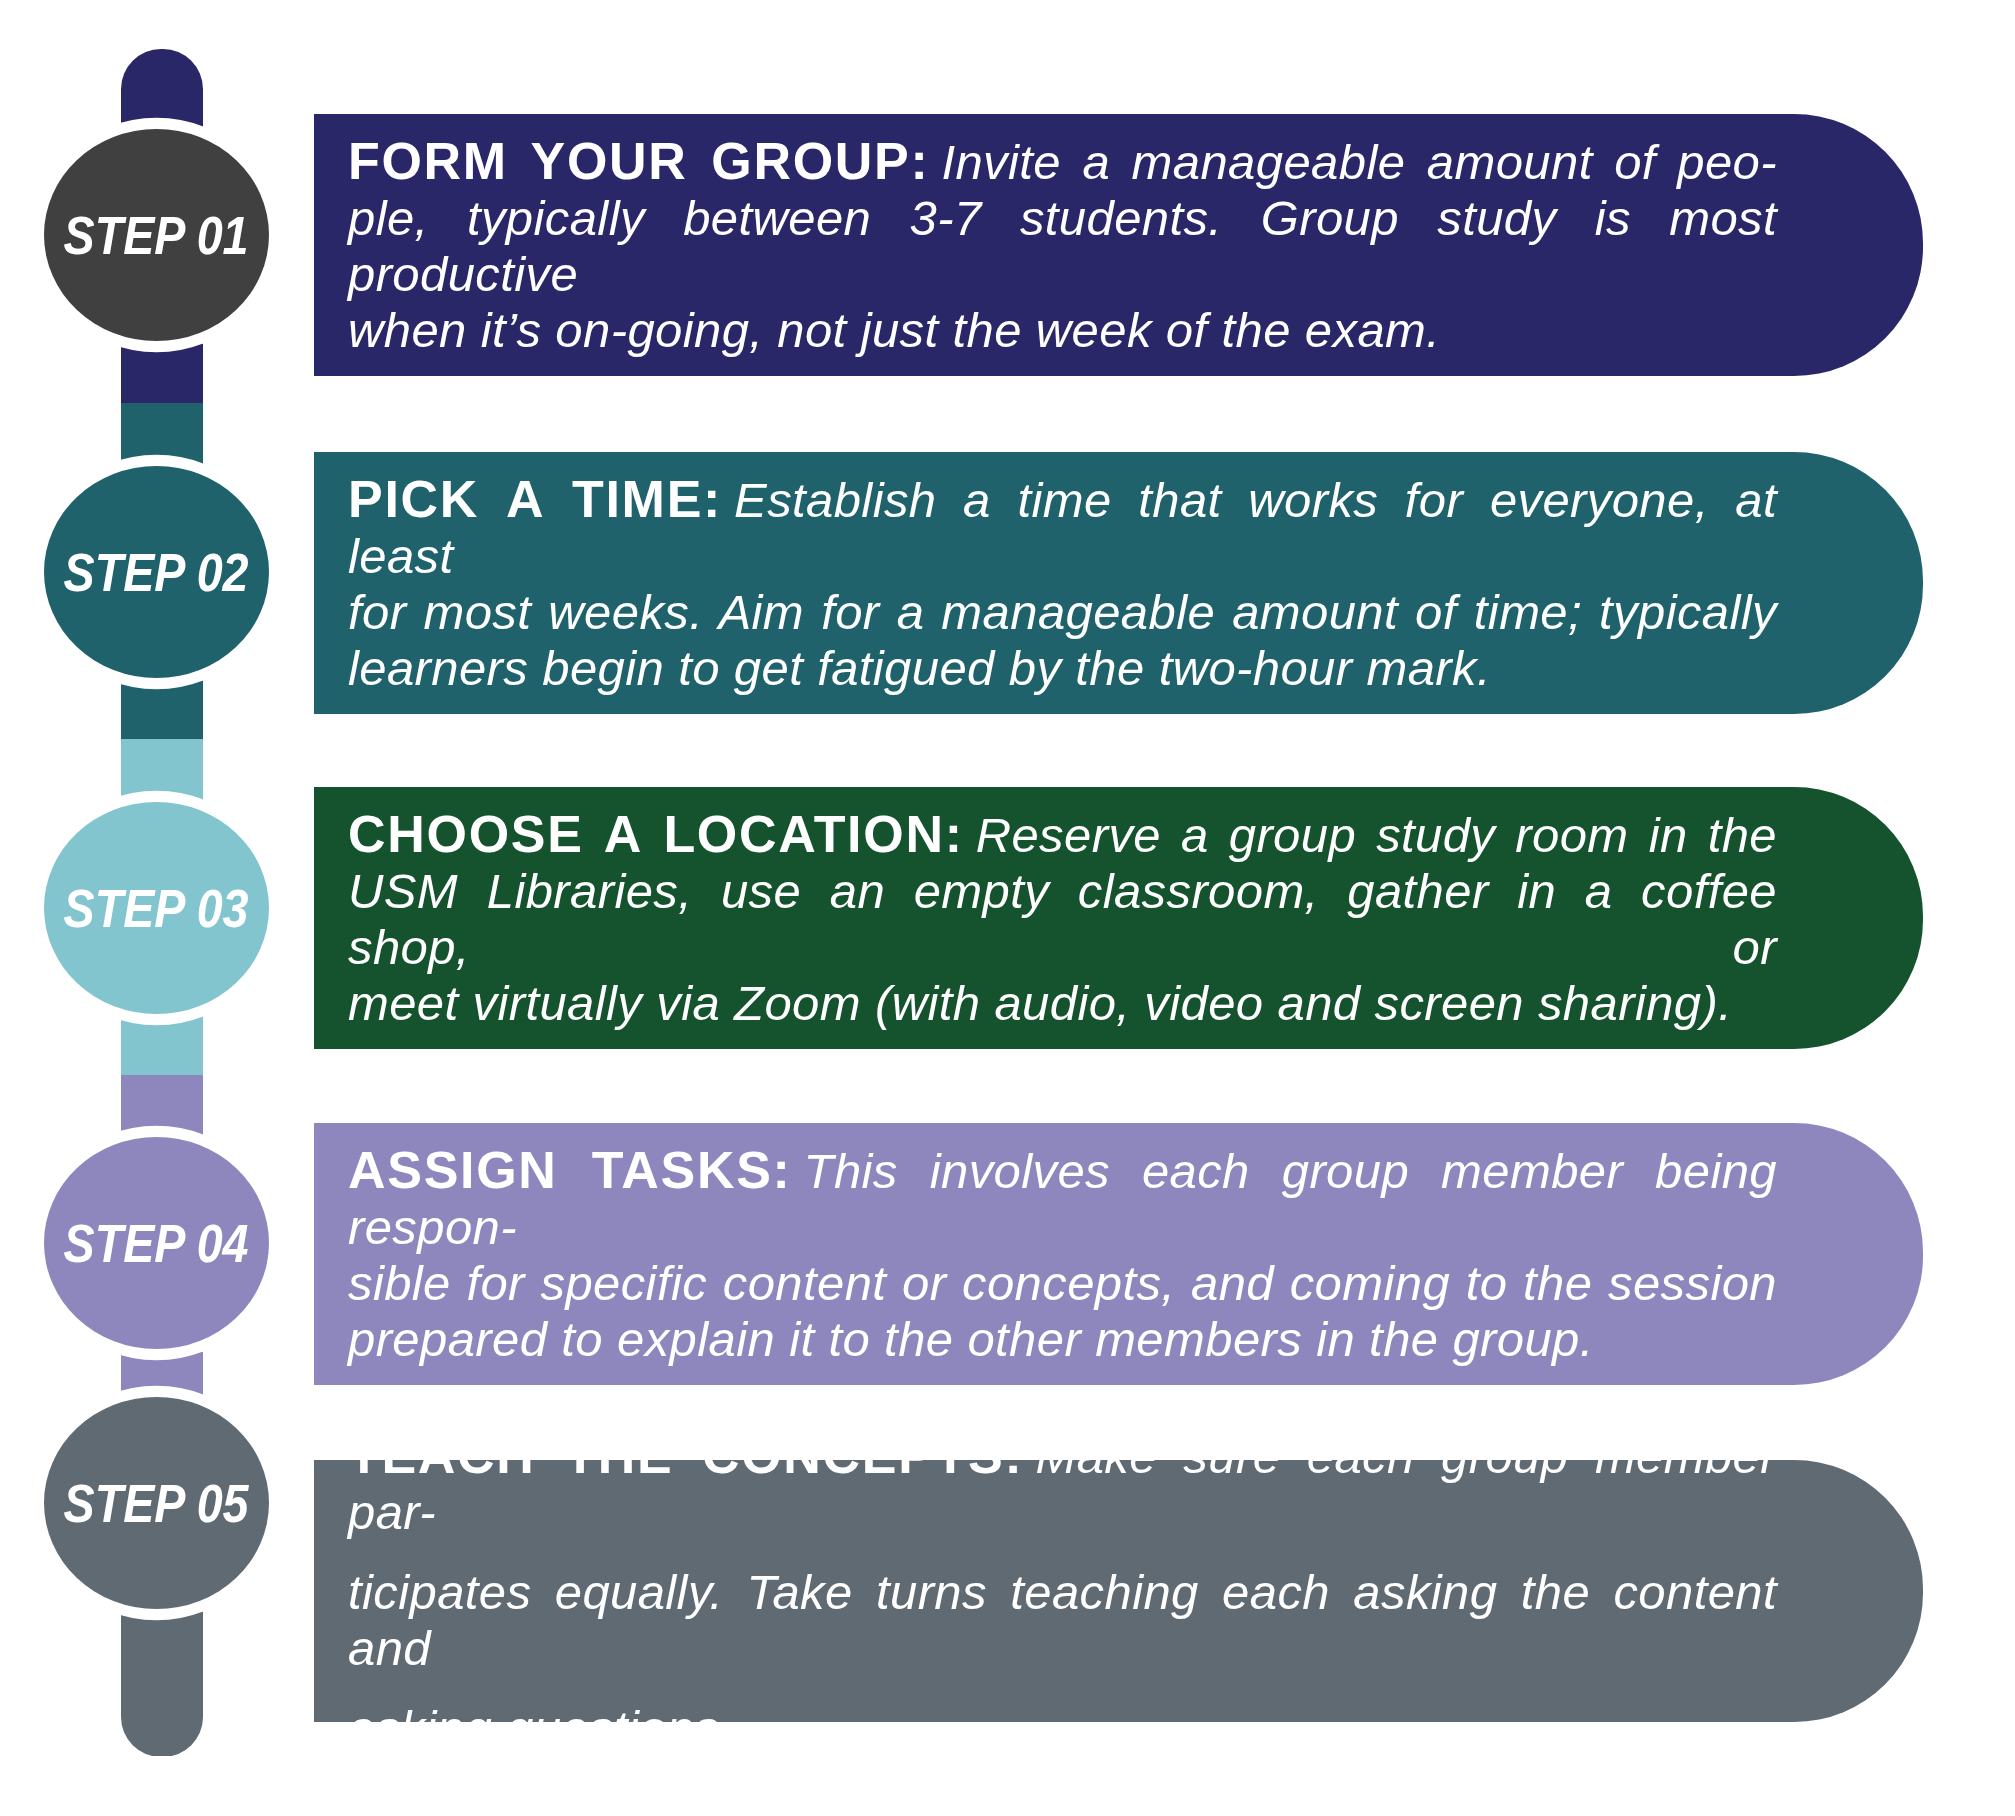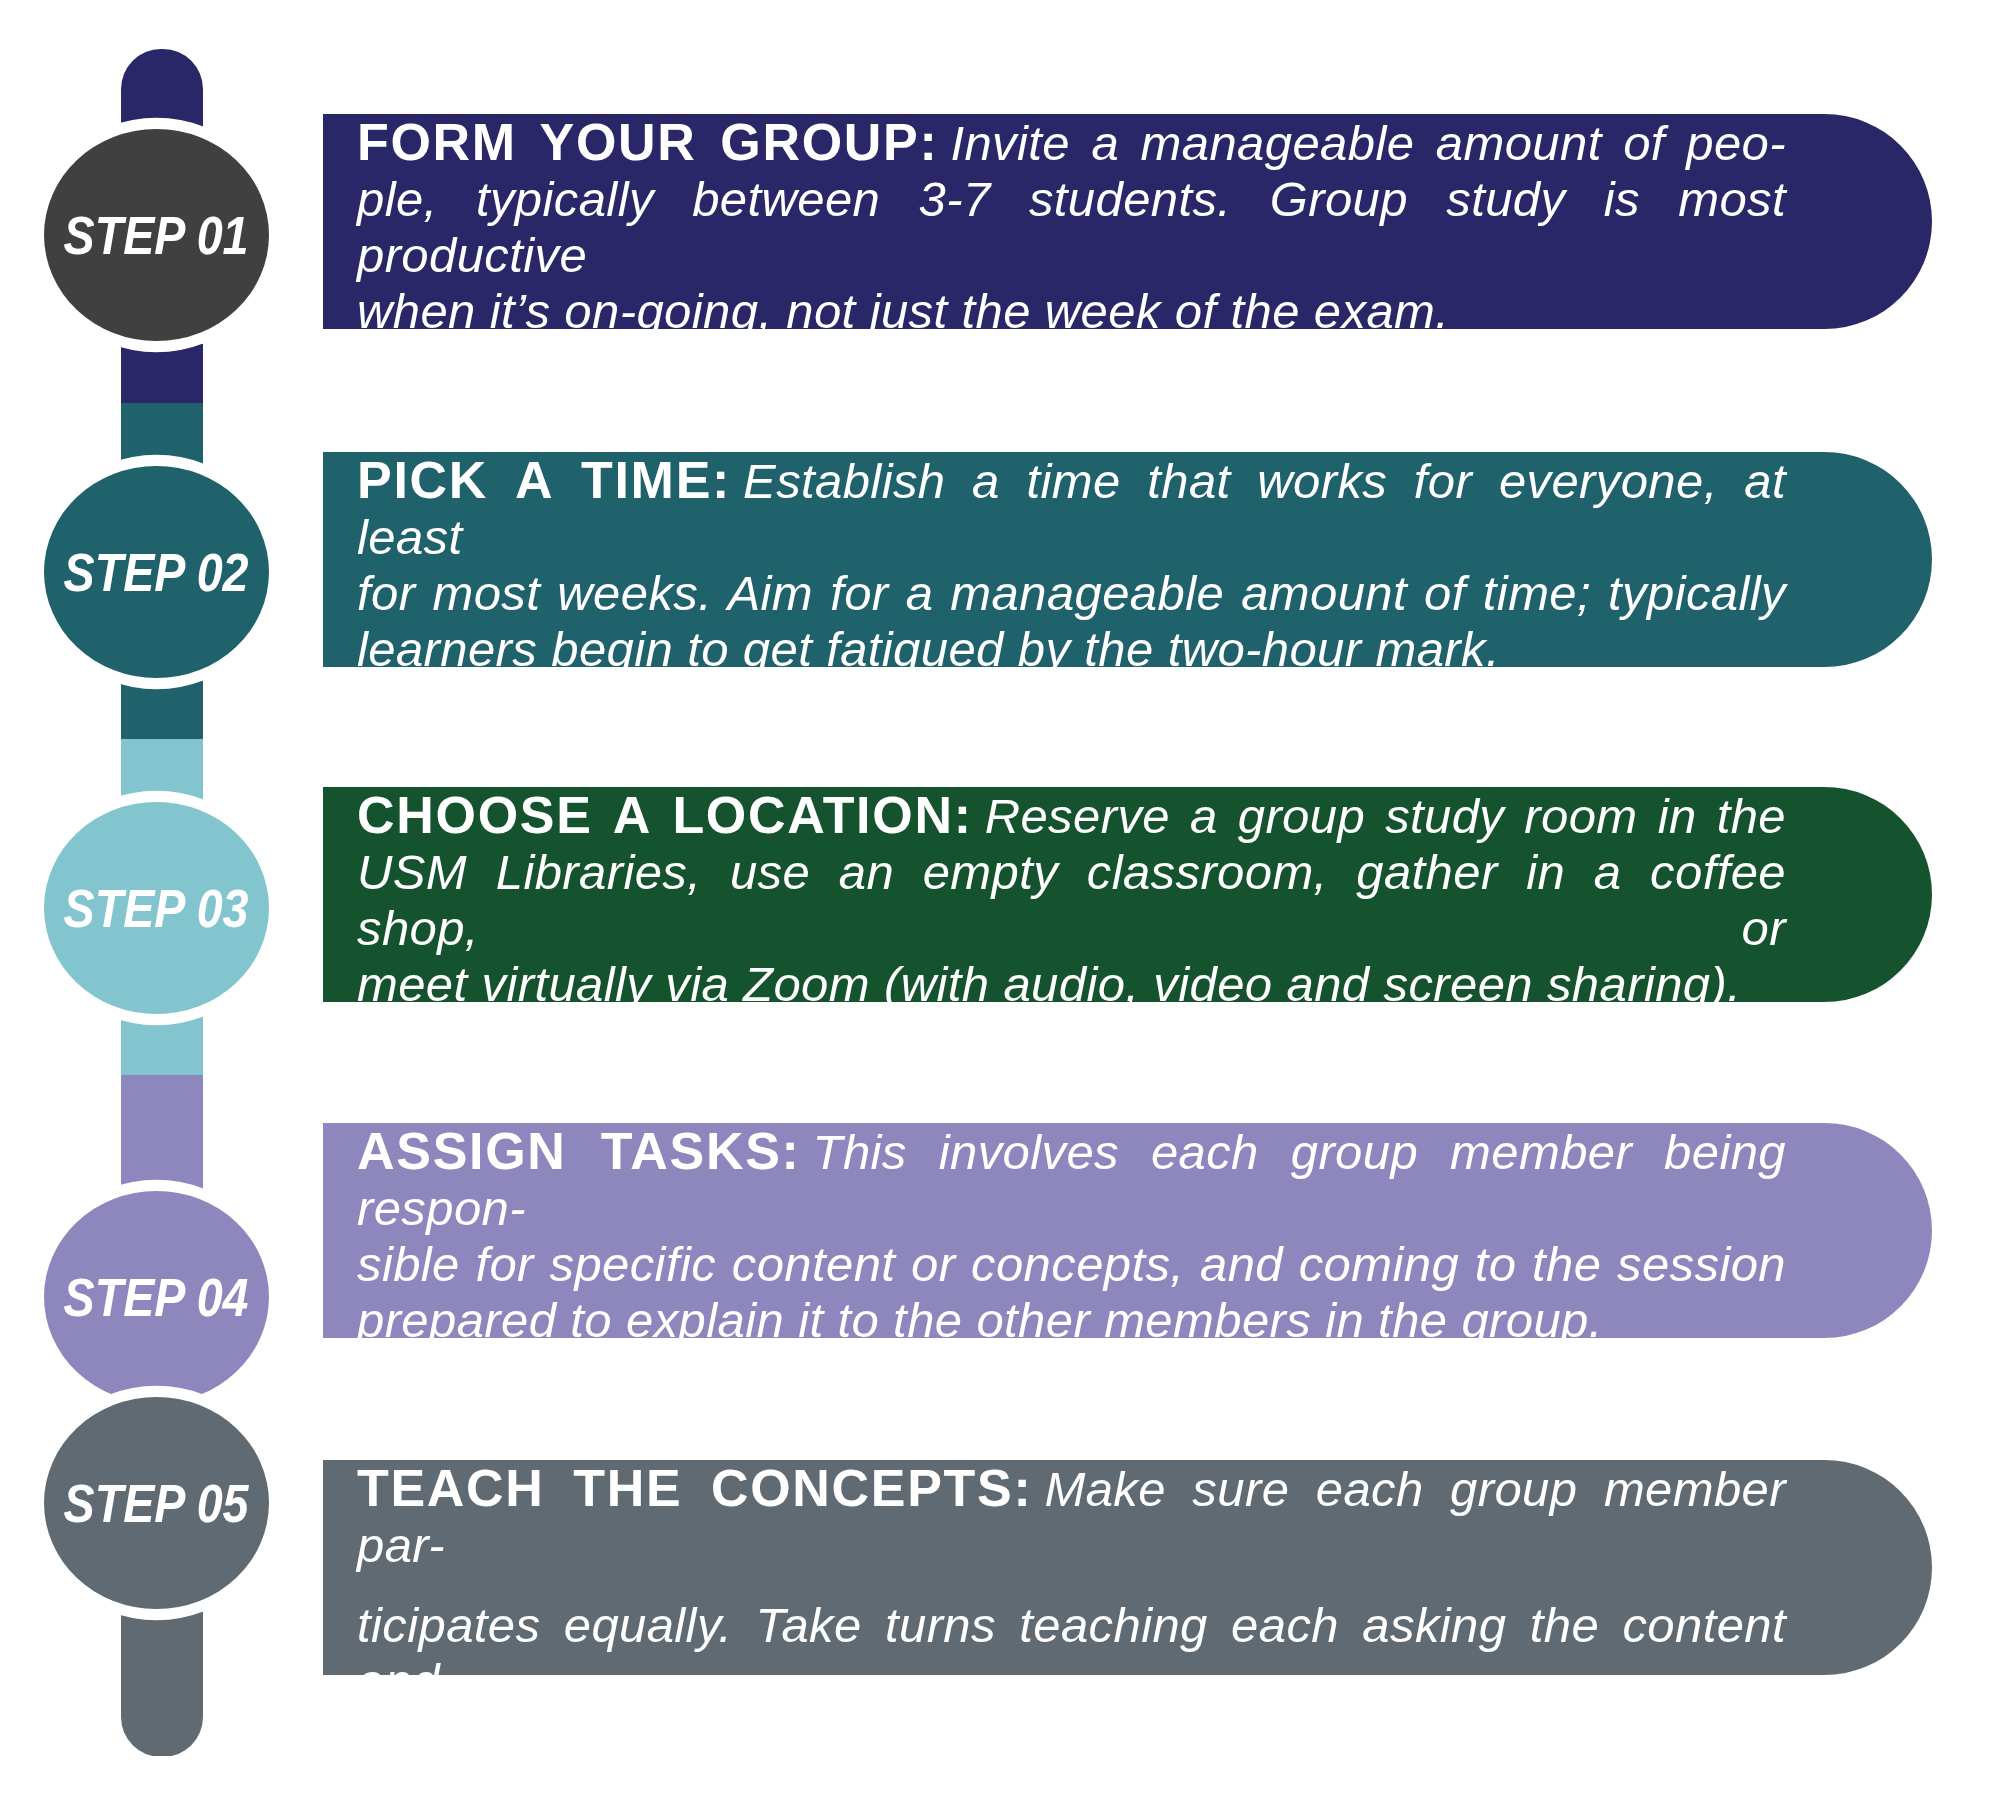--- a/index.html
+++ b/index.html
@@ -48,33 +48,34 @@
     font-weight: bold;
     font-style: italic;
     font-size: 53px;
     letter-spacing: 0px;
     transform: scaleX(0.88);
     white-space: nowrap;
   }
   .c1 { top: 129px; }
   .c2 { top: 466px; }
   .c3 { top: 802px; }
-  .c4 { top: 1191px; }
+  .c4 { top: 1137px; }
   .c5 { top: 1397px; }
 
   
   .banner {
     position: absolute;
-    left: 323px;
+    left: 314px;
     width: 1609px;
-    height: 215px;
+    height: 262px;
     border-radius: 0 129px 129px 0;
     color: #ffffff;
     display: flex;
     flex-direction: column;
+    justify-content: center;
     padding: 0 146px 0 34px;
   }
   .b1 { top: 114px; }
   .b2 { top: 452px; }
   .b3 { top: 787px; }
   .b4 { top: 1123px; }
   .b5 { top: 1460px; }
 
   .banner .line {
     font-size: 49px;

